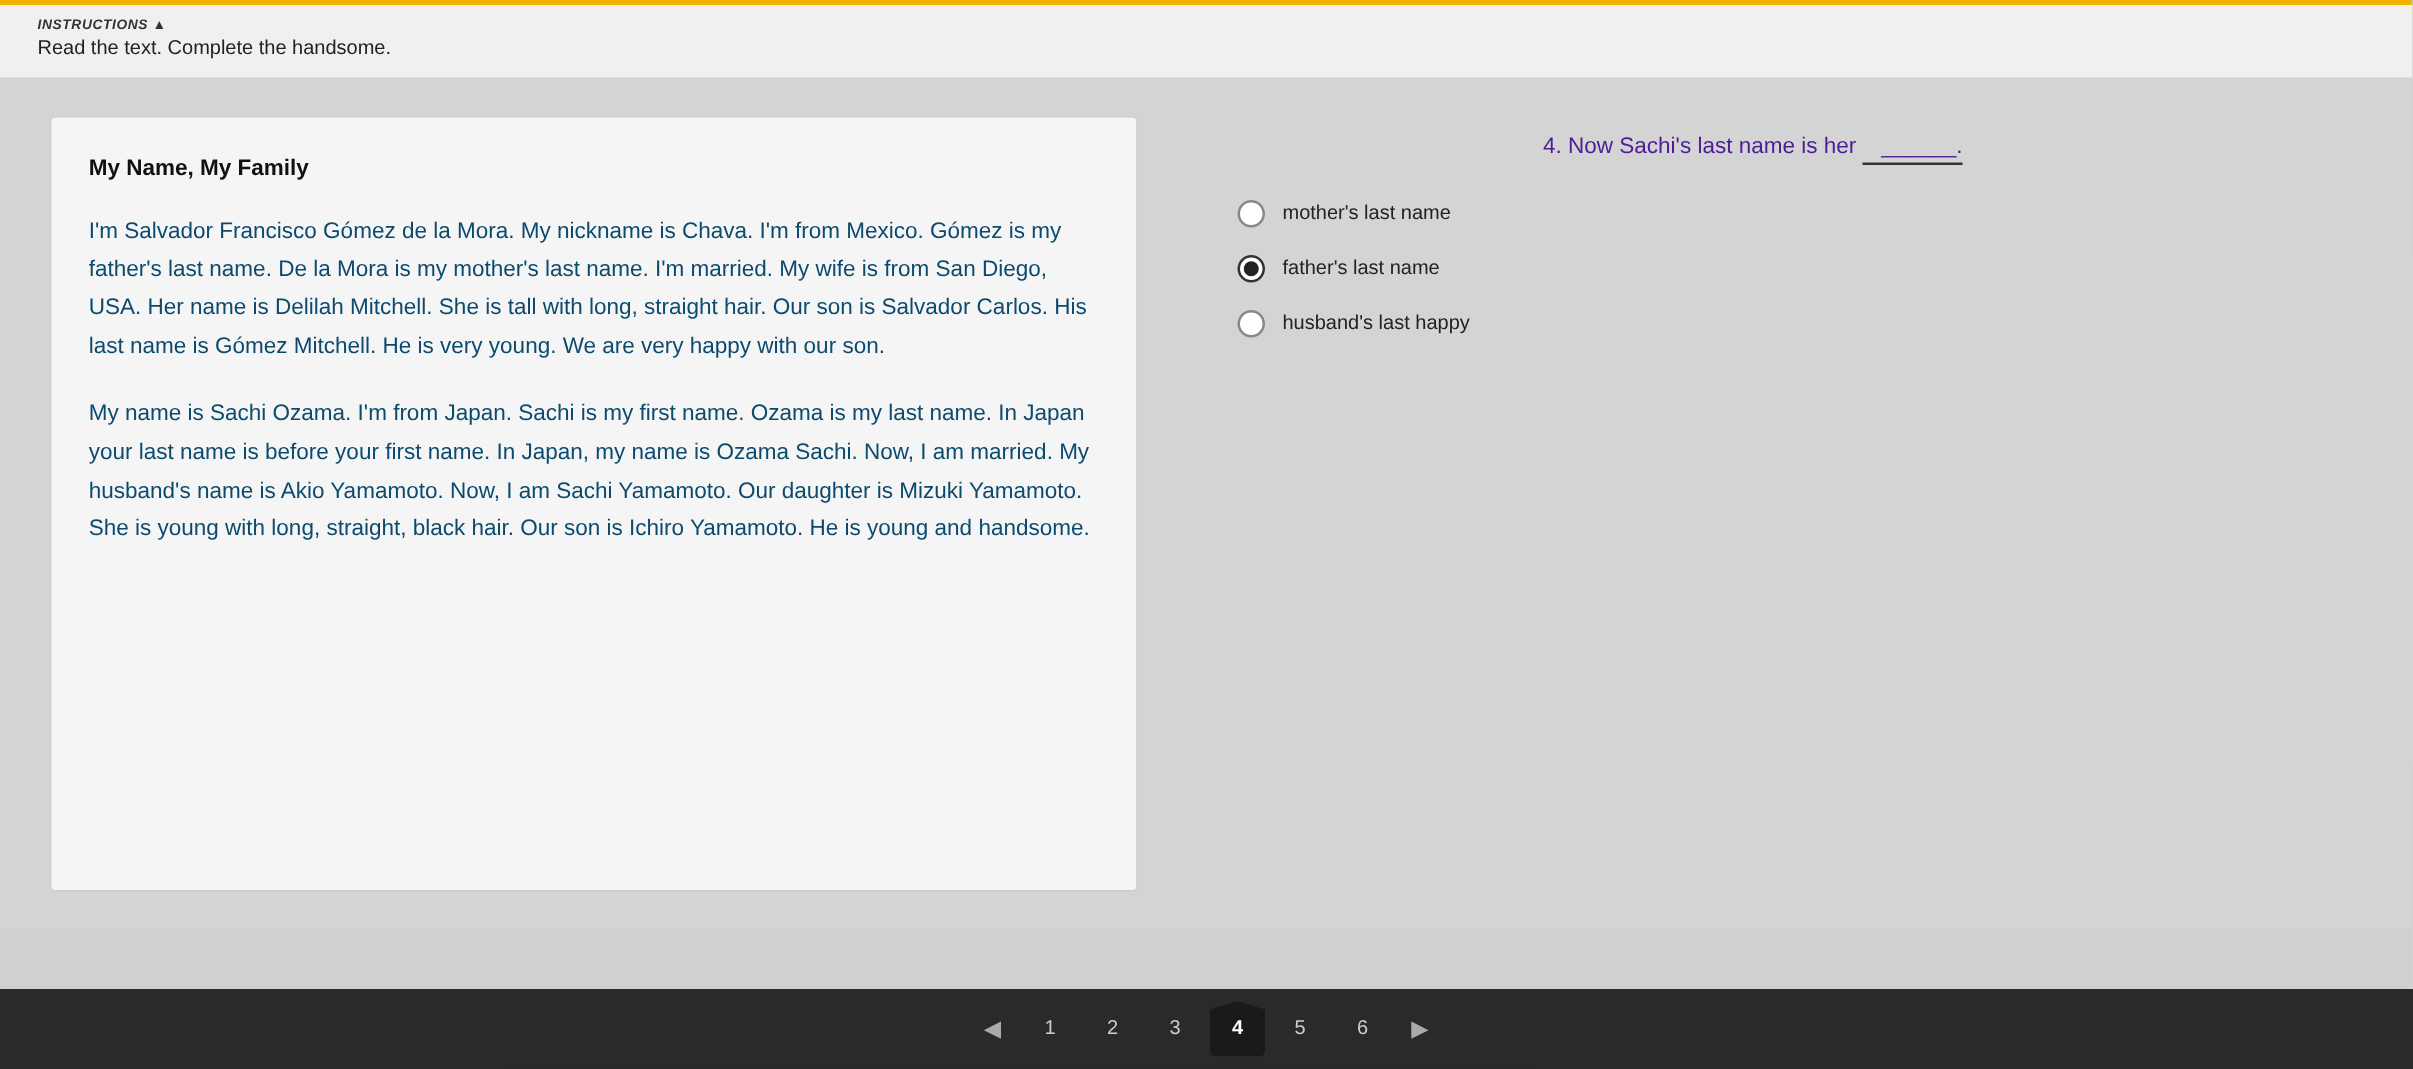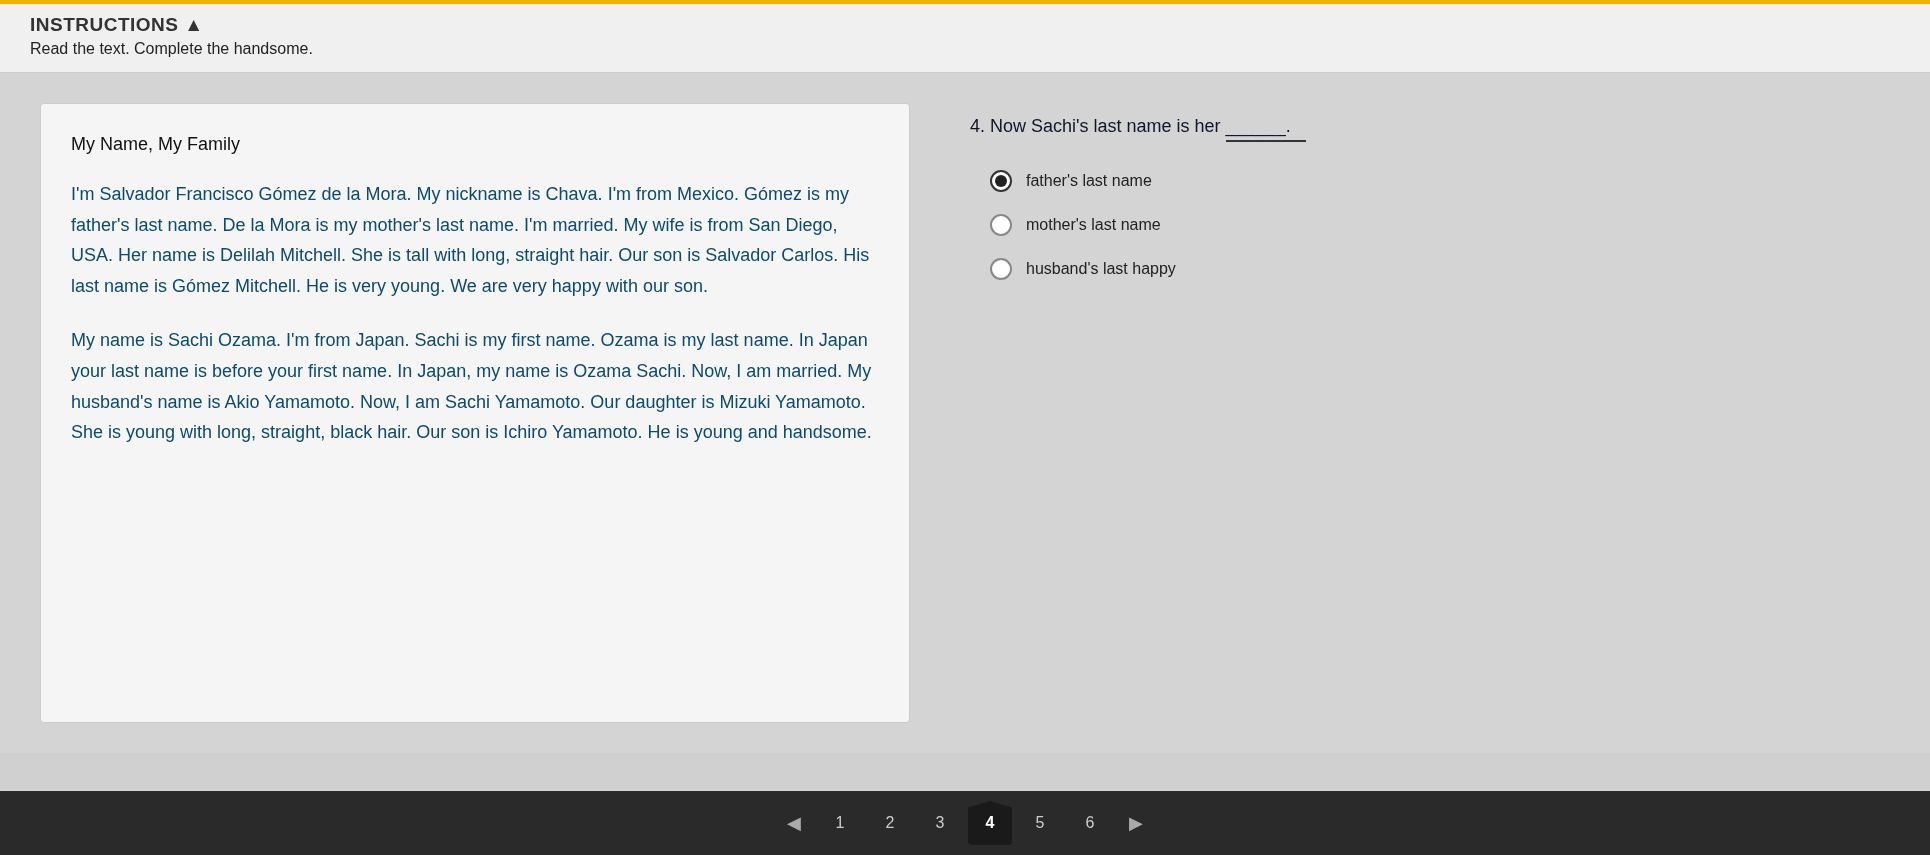--- a/index.html
+++ b/index.html
@@ -23,29 +23,30 @@
       width: 100%;
     }
 
     .instructions-bar {
       background-color: #f0f0f0;
       padding: 10px 30px 14px 30px;
       border-bottom: 1px solid #ccc;
     }
 
     .instructions-title {
-      font-size: 19px;
+      font-size: 11px;
       font-weight: bold;
       color: #333;
       text-transform: uppercase;
       letter-spacing: 0.5px;
       display: flex;
       align-items: flex-end;
       gap: 6px;
       margin-bottom: 4px;
+      font-style: italic;
     }
 
     .instructions-text {
       font-size: 16px;
       color: #222;
     }
 
     .main-content {
       display: flex;
       padding: 30px 40px;
@@ -58,42 +59,43 @@
       flex: 1;
       background-color: #f5f5f5;
       border: 1px solid #ccc;
       border-radius: 4px;
       padding: 30px 30px;
       max-width: 870px;
     }
 
     .reading-title {
       font-size: 18px;
-      font-weight: normal;
+      font-weight: bold;
       color: #111;
       margin-bottom: 24px;
     }
 
     .reading-paragraph {
       font-size: 18px;
       color: #0c4a6e;
       line-height: 1.7;
       margin-bottom: 24px;
     }
 
     .question-panel {
       flex: 0 0 600px;
       padding: 10px 0;
     }
 
     .question-text {
       font-size: 18px;
-      color: #0f172a;
+      color: #4c1d95;
       margin-bottom: 28px;
       line-height: 1.5;
+      text-align: right;
     }
 
     .blank {
       display: inline-block;
       border-bottom: 2px solid #333;
       min-width: 80px;
     }
 
     .options-list {
       display: flex;
@@ -210,27 +212,27 @@
   <div class="question-panel">
     <div class="question-text">
       <span>4.</span>
       <span>Now Sachi's last name is her</span>
       <span class="blank">______.</span>
     </div>
 
     <div class="options-list">
 
       <div class="option-item">
+        <div class="radio-btn"></div>
+        <span class="option-label">mother's last name</span>
+      </div>
+
+      <div class="option-item">
         <div class="radio-btn selected"></div>
         <span class="option-label">father's last name</span>
-      </div>
-
-      <div class="option-item">
-        <div class="radio-btn"></div>
-        <span class="option-label">mother's last name</span>
       </div>
 
       <div class="option-item">
         <div class="radio-btn"></div>
         <span class="option-label">husband's last happy</span>
       </div>
     </div>
   </div>
 
 </div>

